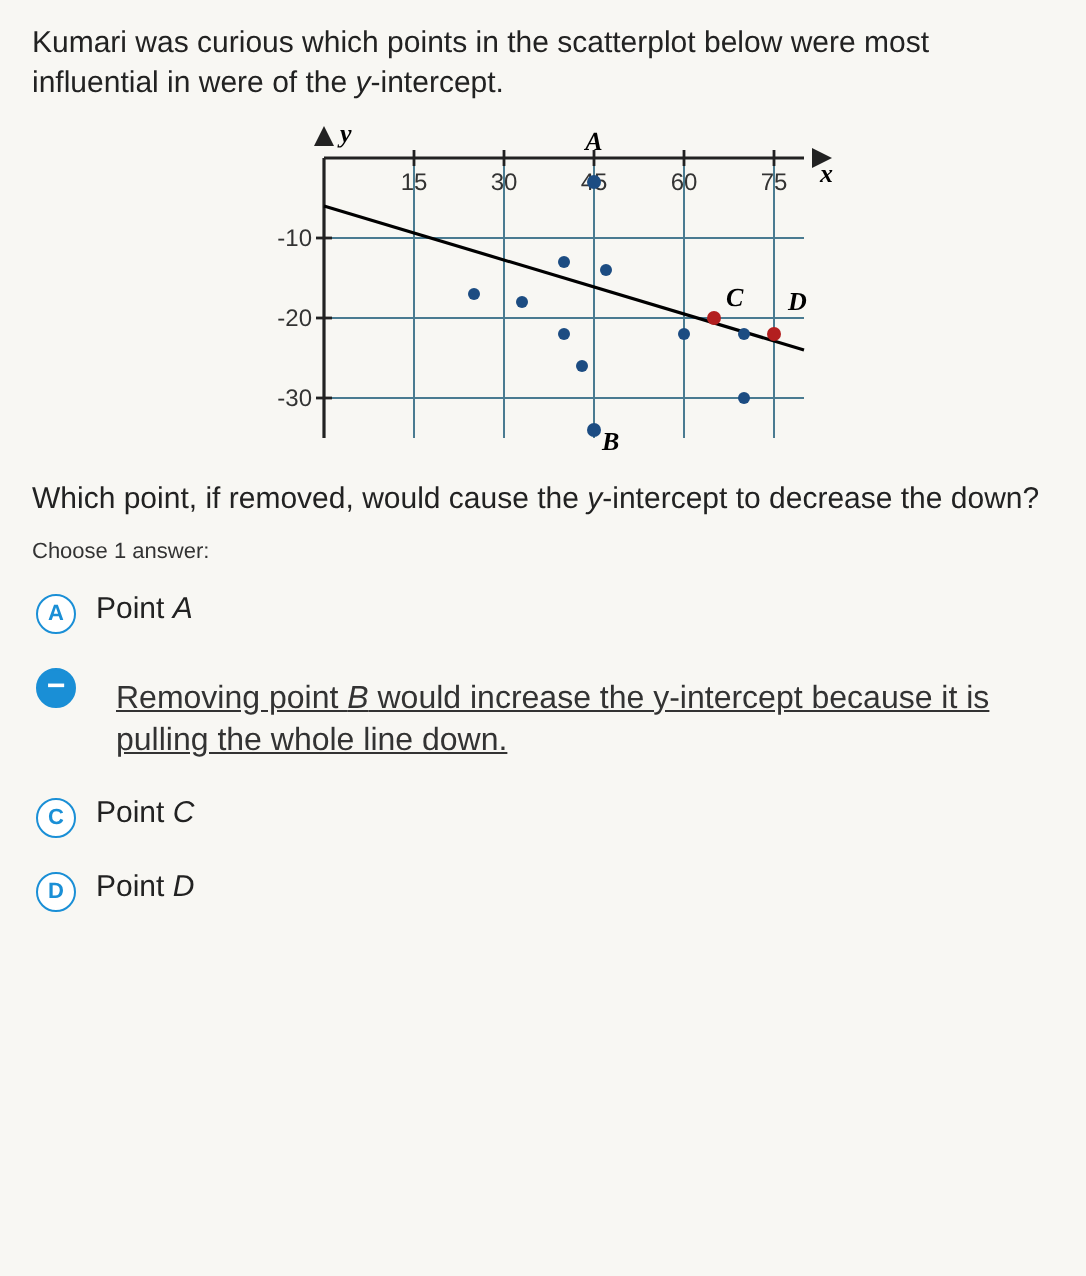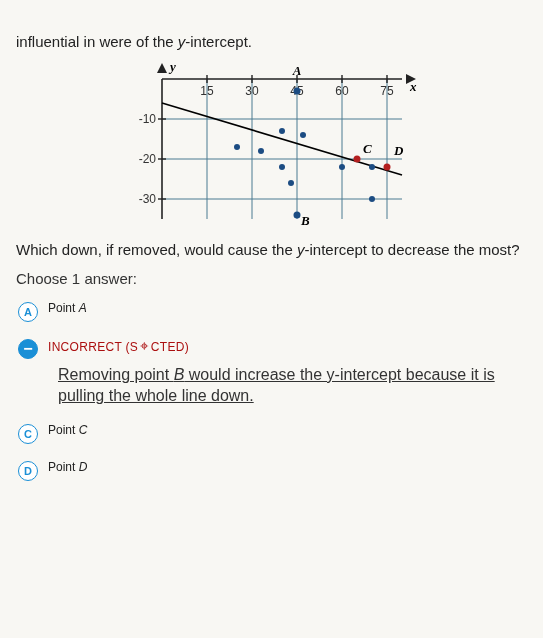--- a/index.html
+++ b/index.html
@@ -11,56 +11,56 @@
     background: #f8f7f3;
     width: 543px;
     height: 638px;
     overflow: hidden;
   }
   .prompt { font-size: 15px; line-height: 1.35; margin-bottom: 8px; }
   .ital { font-style: italic; }
   .chart-wrap { display: flex; justify-content: center; margin: 6px 0 14px; }
   svg.plot { display: block; }
   .question { font-size: 15px; line-height: 1.35; margin-top: 6px; }
-  .choose { font-size: 15px; margin: 10px 0 14px; color: #333; }
+  .choose { font-size: 11px; margin: 10px 0 14px; color: #333; }
   .answers { padding-left: 2px; }
   .answer { display: flex; align-items: flex-start; gap: 10px; margin-bottom: 16px; }
   .radio {
     width: 20px; height: 20px; border-radius: 50%;
     border: 1.5px solid #1a8fd6; background: #fff;
     display: flex; align-items: center; justify-content: center;
     font-size: 11px; color: #1a8fd6; font-weight: 600;
     flex-shrink: 0; margin-top: 1px;
   }
   .radio.minus {
     border-color: #1a8fd6; background: #1a8fd6; color: #fff;
     font-size: 16px; line-height: 1;
   }
-  .opt-label { font-size: 12px; color: #222; }
+  .opt-label { font-size: 15px; color: #222; }
   .opt-label .ital { font-style: italic; }
   .incorrect-block { display: flex; flex-direction: column; }
   .inc-tag { font-size: 12px; color: #ab0f0f; letter-spacing: 0.3px; margin-bottom: 2px; display: flex; align-items: center; gap: 2px; }
   .inc-tag .cursor { font-size: 15px; position: relative; top: -1px; }
   .explain { font-size: 16px; color: #333; margin-top: 6px; padding-left: 10px; line-height: 1.35; max-width: 470px; text-decoration: underline; }
   .grid-text { font: 12px sans-serif; fill: #333; }
   .grid-line { stroke: #4a7b91; stroke-width: 1; }
   .axis-line { stroke: #222; stroke-width: 1.6; }
   .tick { stroke: #222; stroke-width: 1.4; }
   .fit { stroke: #000; stroke-width: 1.6; }
   .pt-blue { fill: #1c4c82; }
   .pt-red { fill: #b31f1f; }
   .arrow { fill: #222; }
   .chart-lab { font: italic bold 13px serif; fill: #000; }
   .axis-lab { font: italic bold 13px serif; fill: #000; }
 </style>
 </head>
 <body>
 
 <div class="prompt">
-  <br>
+  <span>Kumari was curious which points in the scatterplot below were most</span><br>
   <span>influential in were of the </span><span class="ital">y</span><span>-intercept.</span>
 </div>
 
 <div class="chart-wrap">
   <svg class="plot" width="300" height="165" viewBox="0 0 300 165">
 
     <line class="grid-line" x1="85" y1="18" x2="85" y2="158"></line>
     <line class="grid-line" x1="130" y1="18" x2="130" y2="158"></line>
     <line class="grid-line" x1="175" y1="18" x2="175" y2="158"></line>
     <line class="grid-line" x1="220" y1="18" x2="220" y2="158"></line>
@@ -116,44 +116,39 @@
     <circle class="pt-blue" r="3.5" cx="175" cy="154"></circle>
     <text class="chart-lab" x="179" y="164" text-anchor="start">B</text>
     <circle class="pt-red" r="3.5" cx="235" cy="98"></circle>
     <text class="chart-lab" x="241" y="92">C</text>
     <circle class="pt-red" r="3.5" cx="265" cy="106"></circle>
     <text class="chart-lab" x="272" y="94">D</text>
   </svg>
 </div>
 
 <div class="question">
-  <span>Which down, if removed, would cause the </span><span class="ital">y</span><span>-intercept to decrease the most?</span>
+  <span>Which point, if removed, would cause the </span><span class="ital">y</span><span>-intercept to decrease the down?</span>
 </div>
 
 <div class="choose">Choose 1 answer:</div>
 
 <div class="answers">
 
   <div class="answer">
     <div class="radio">
         <span>A</span>
       </div>
     <div class="opt-label">
       <span>Point </span><span class="ital">A</span>
     </div>
   </div>
 
   <div class="answer">
     <div class="radio minus">−</div>
     <div class="incorrect-block">
-      <div class="inc-tag">
-        <span>INCORRECT (S</span>
-          <span class="cursor">⌖</span>
-          <span>CTED)</span>
-      </div>
       <div class="explain">
         <span>Removing point </span><span class="ital">B</span><span> would increase the y-intercept because it is pulling the whole line down.</span>
       </div>
     </div>
   </div>
 
   <div class="answer">
     <div class="radio">
         <span>C</span>
       </div>

